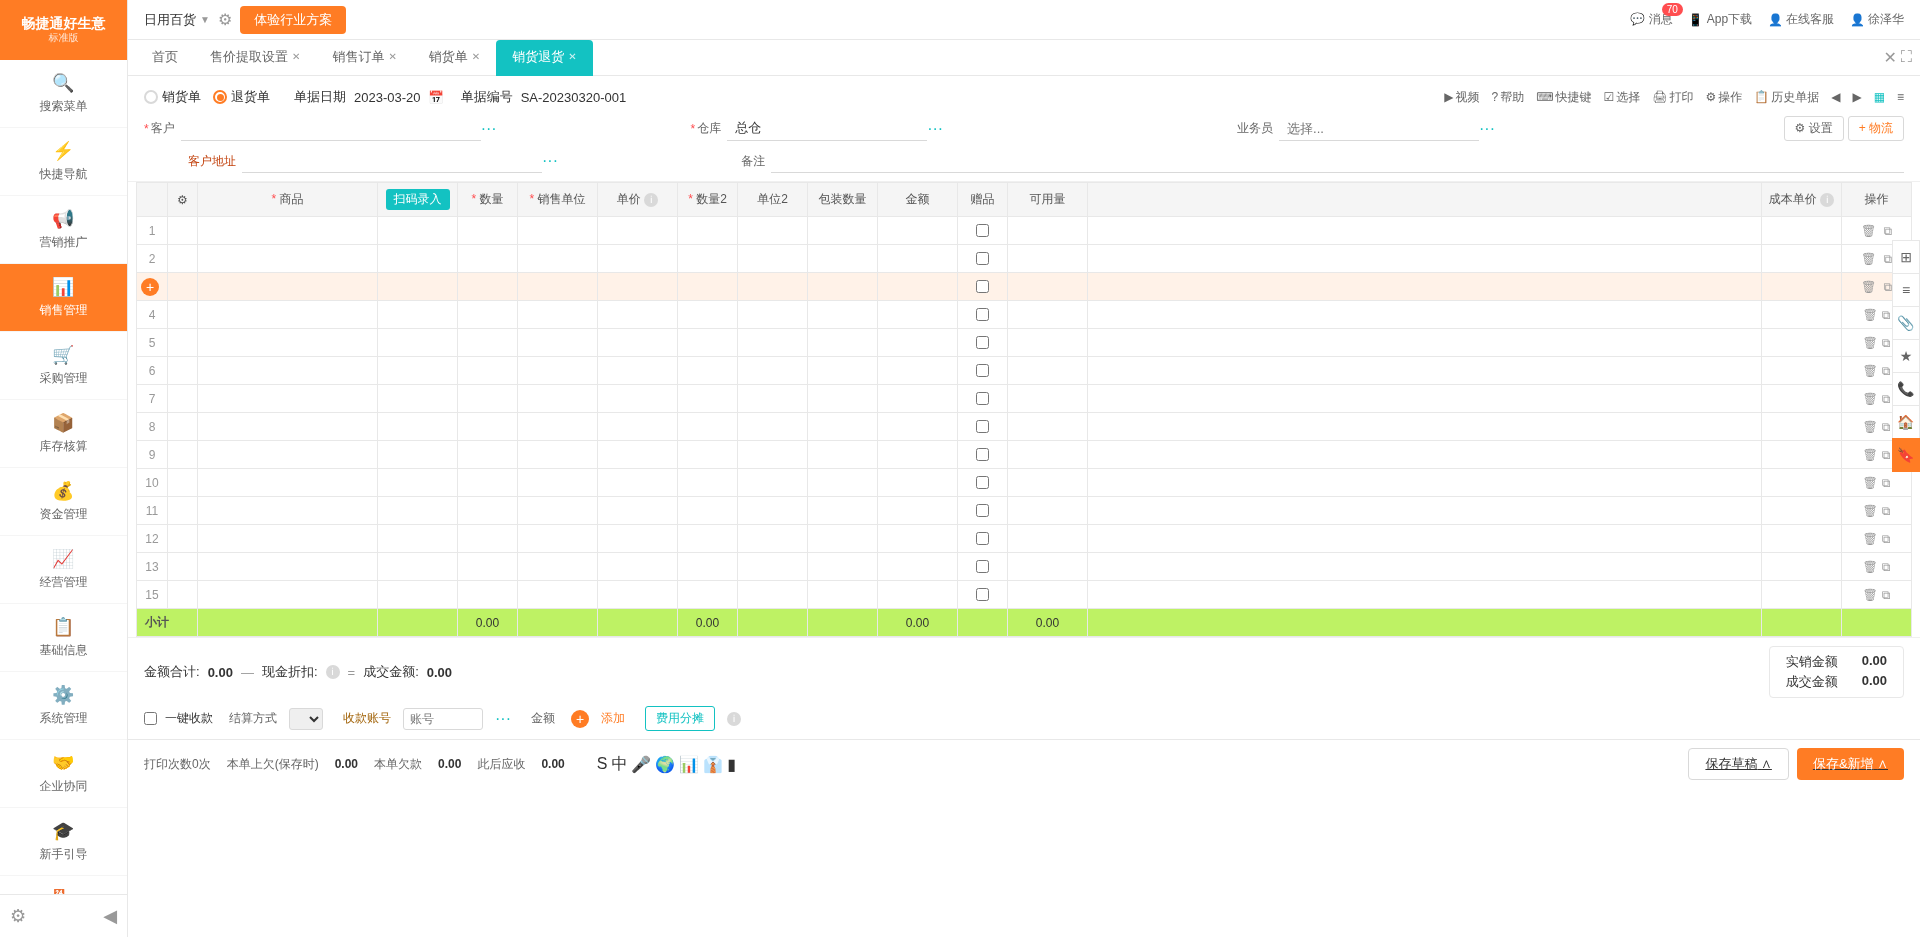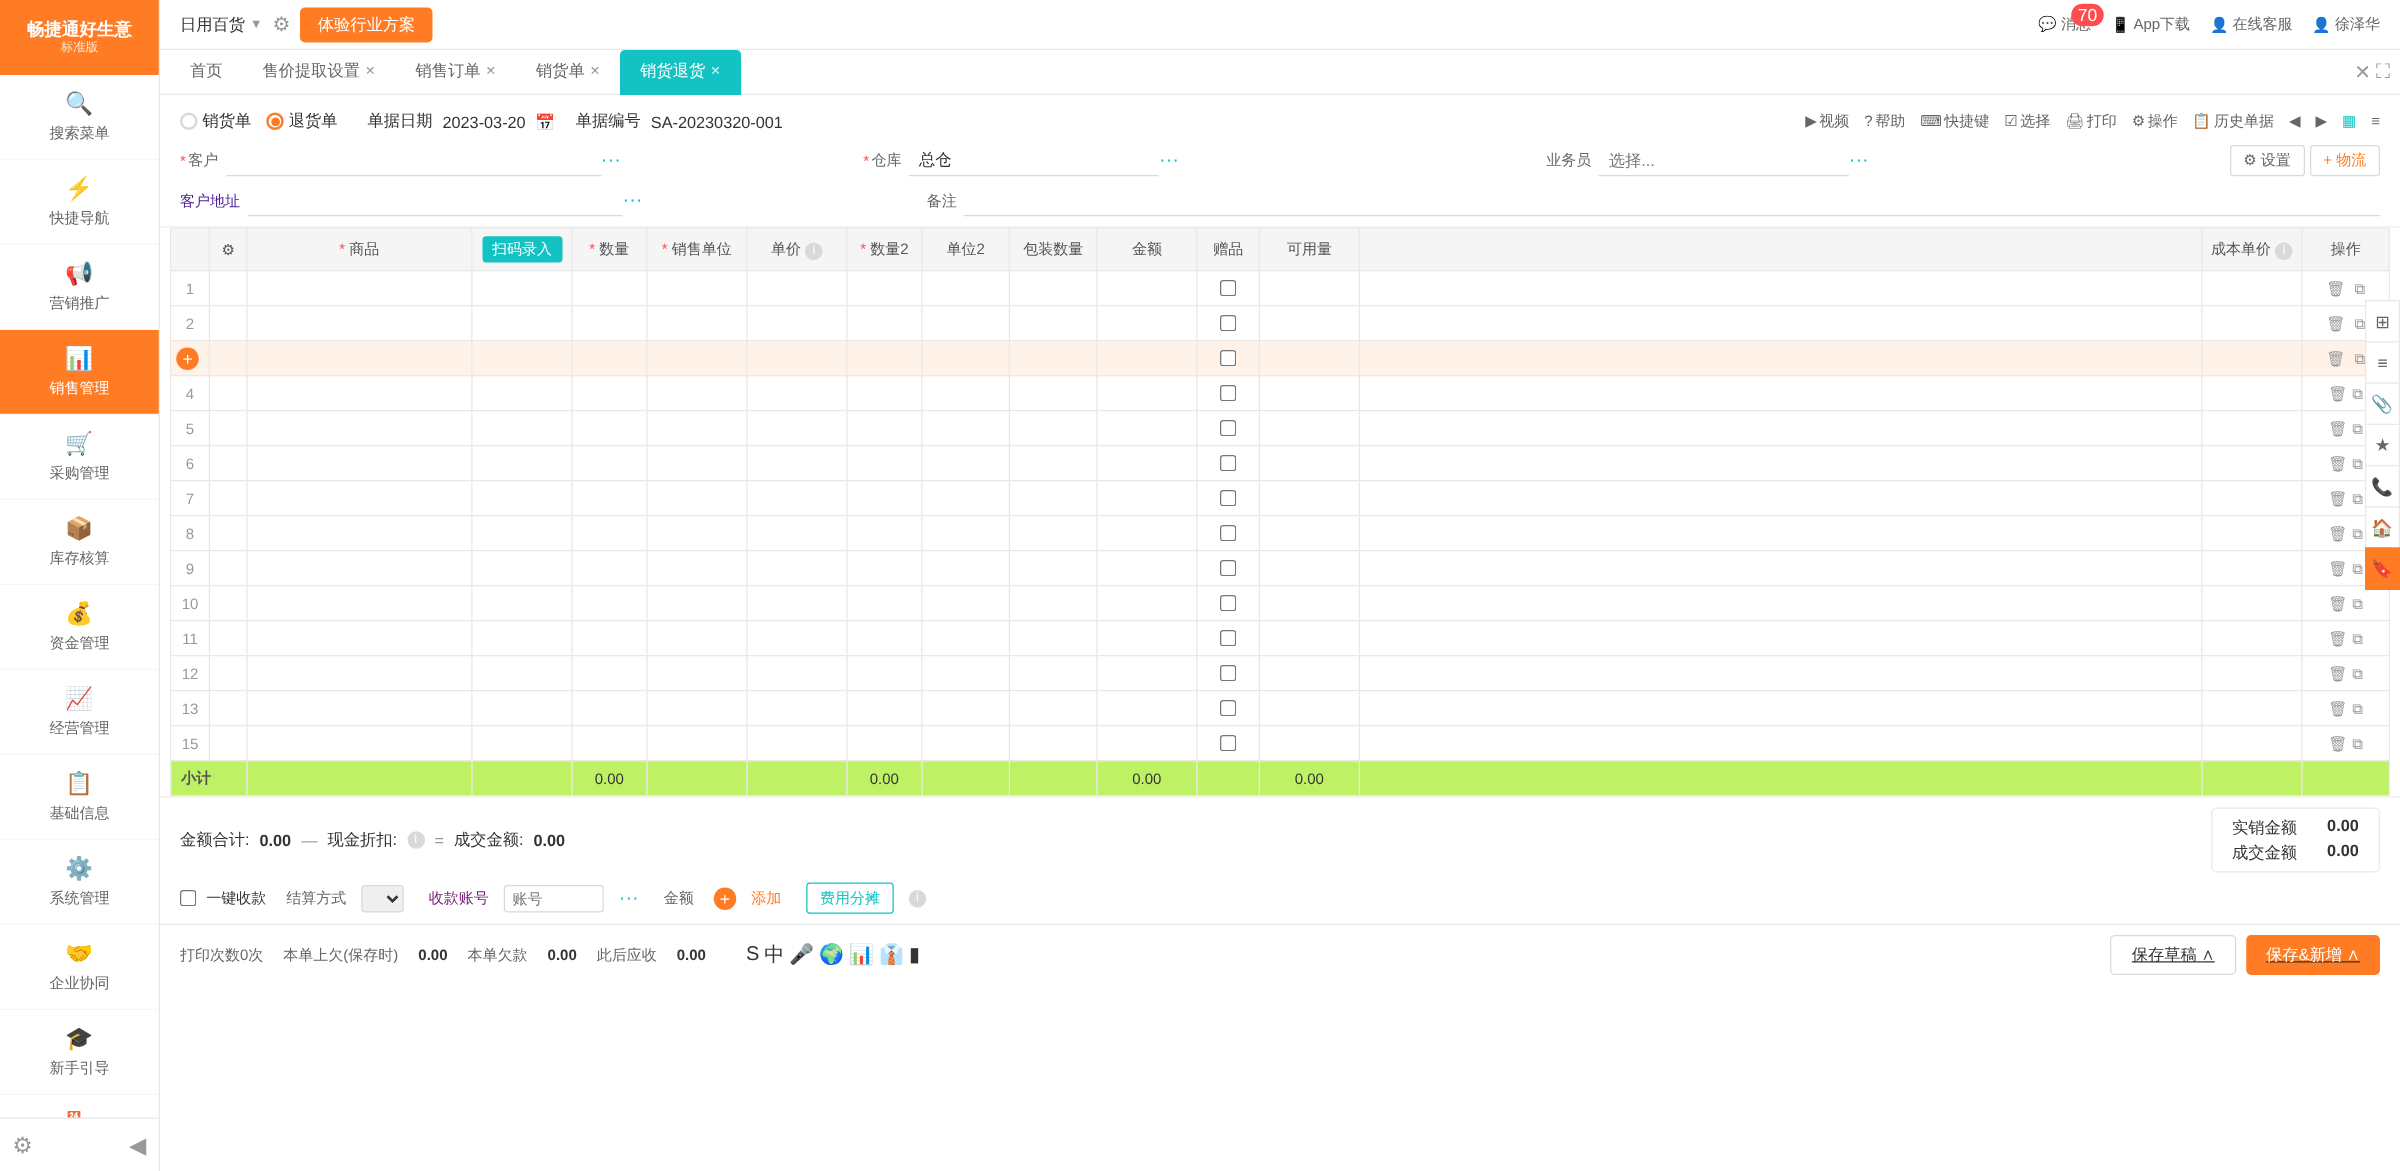--- a/index.html
+++ b/index.html
@@ -22,21 +22,21 @@
 
     
     .main-content { flex: 1; display: flex; flex-direction: column; overflow: hidden; }
 
     
     .top-bar { background: #fff; height: 40px; display: flex; align-items: center; justify-content: space-between; padding: 0 16px; border-bottom: 1px solid #e8e8e8; flex-shrink: 0; }
     .top-bar-left { display: flex; align-items: center; gap: 8px; }
     .top-bar-select { display: flex; align-items: center; gap: 4px; font-size: 13px; color: #333; }
     .top-bar-right { display: flex; align-items: center; gap: 16px; font-size: 12px; color: #666; }
     .msg-icon { position: relative; cursor: pointer; text-align: right; }
-    .msg-badge { position: absolute; top: -8px; right: -10px; background: #ff4d4f; color: #fff; border-radius: 10px; padding: 1px 5px; font-size: 14px; }
+    .msg-badge { position: absolute; top: -8px; right: -10px; background: #ff4d4f; color: #fff; border-radius: 10px; padding: 1px 5px; font-size: 10px; }
 
     
     .tab-bar { background: #fff; display: flex; align-items: center; padding: 0 8px; border-bottom: 1px solid #e8e8e8; flex-shrink: 0; height: 36px; }
     .tab-item { padding: 8px 16px; cursor: pointer; color: #666; font-size: 13px; border-bottom: 2px solid transparent; display: flex; align-items: center; gap: 4px; }
     .tab-item.active { color: #fff; background: #13c2c2; border-radius: 4px 4px 0 0; }
     .tab-item .close { color: #999; font-size: 10px; cursor: pointer; }
     .tab-item.active .close { color: rgba(255,255,255,0.8); }
     .tab-bar-end { margin-left: auto; display: flex; gap: 4px; }
 
     
@@ -317,21 +317,21 @@
           </div>
 
           <div style="display:flex;flex-direction:row;gap:4px;margin-left:auto;">
             <button style="background:#fff;border:1px solid #d9d9d9;padding:3px 10px;border-radius:3px;cursor:pointer;font-size:12px;color:#666;">⚙ 设置</button>
             <button style="background:#fff;border:1px solid #d9d9d9;padding:3px 10px;border-radius:3px;cursor:pointer;font-size:12px;color:#ff7c24;">+ 物流</button>
           </div>
         </div>
 
         <div style="display:flex;align-items:center;gap:16px;margin-top:8px;">
           <div style="display:flex;align-items:center;flex:1;">
-            <span style="color:#4c1d95;margin-right:6px;">客户地址</span>
+            <span style="color:#c2410c;margin-right:6px;margin-left:44px;">客户地址</span>
             <input type="text" class="form-input" style="flex: 1 1 0%; max-width: 300px;">
             <span class="dots">···</span>
           </div>
           <div style="display:flex;align-items:center;flex:2;">
             <span style="color:#666;margin-right:6px;">备注</span>
             <input type="text" class="form-input" style="flex: 1 1 0%;">
           </div>
         </div>
       </div>
 
@@ -738,21 +738,21 @@
           </div>
         </div>
 
         <div class="payment-row">
           <input type="checkbox" style="">
           <span>一键收款</span>
           <span style="margin-left:8px;color:#666;">结算方式</span>
           <select style="border:1px solid #d9d9d9;padding:2px 6px;font-size:12px;color:#333;border-radius:3px;margin-left:4px;">
             <option></option>
           </select>
-          <span style="margin-left:12px;color:#701a75;">收款账号</span>
+          <span style="margin-left:12px;color:#a16207;">收款账号</span>
           <input type="text" placeholder="账号" style="border: 1px solid rgb(217, 217, 217); padding: 3px 6px; font-size: 12px; border-radius: 3px; margin-left: 4px; width: 80px;">
           <span class="dots" style="margin-left:4px;">···</span>
           <span style="margin-left:12px;color:#666;">金额</span>
           <span class="add-icon-circle" style="margin-left:8px;">+</span>
           <span style="color:#ff7c24;cursor:pointer;">添加</span>
           <button class="fee-btn" style="margin-left:12px;">费用分摊</button>
           <span class="info-icon" style="margin-left:4px;">ℹ</span>
         </div>
       </div>
 

